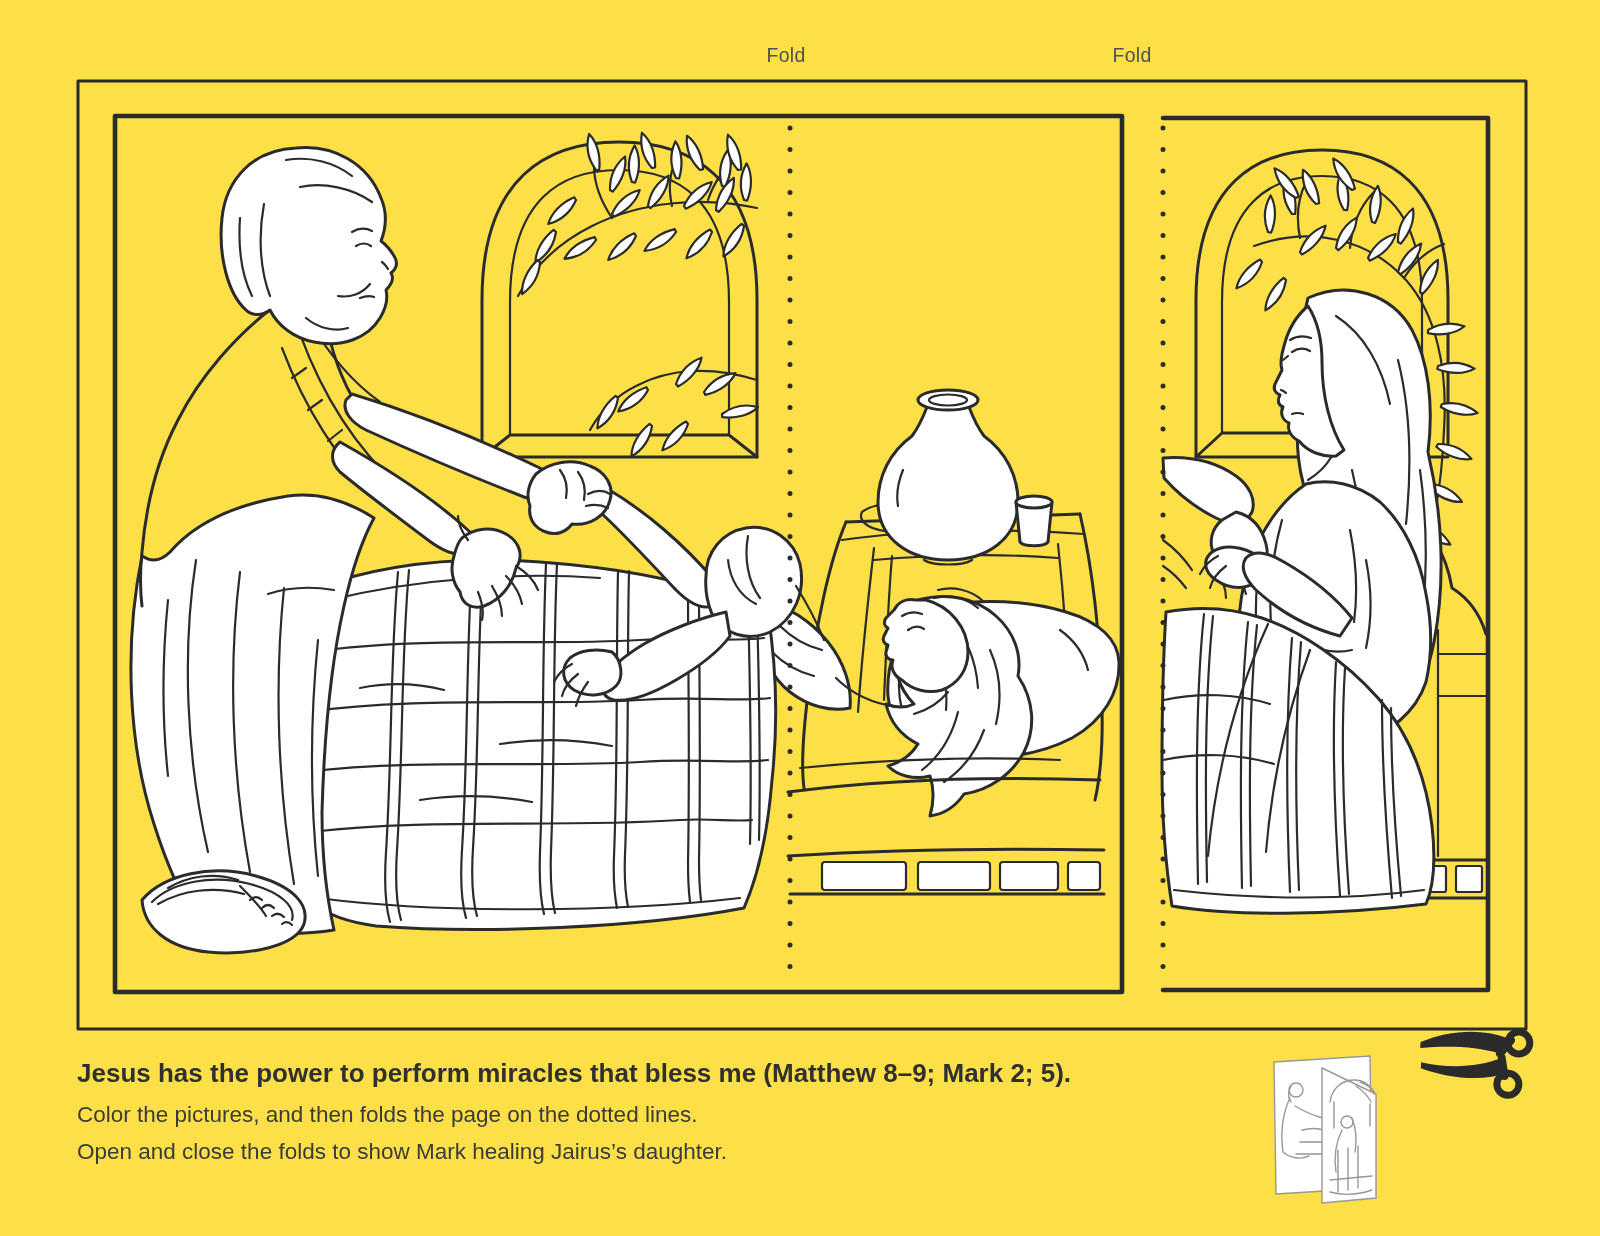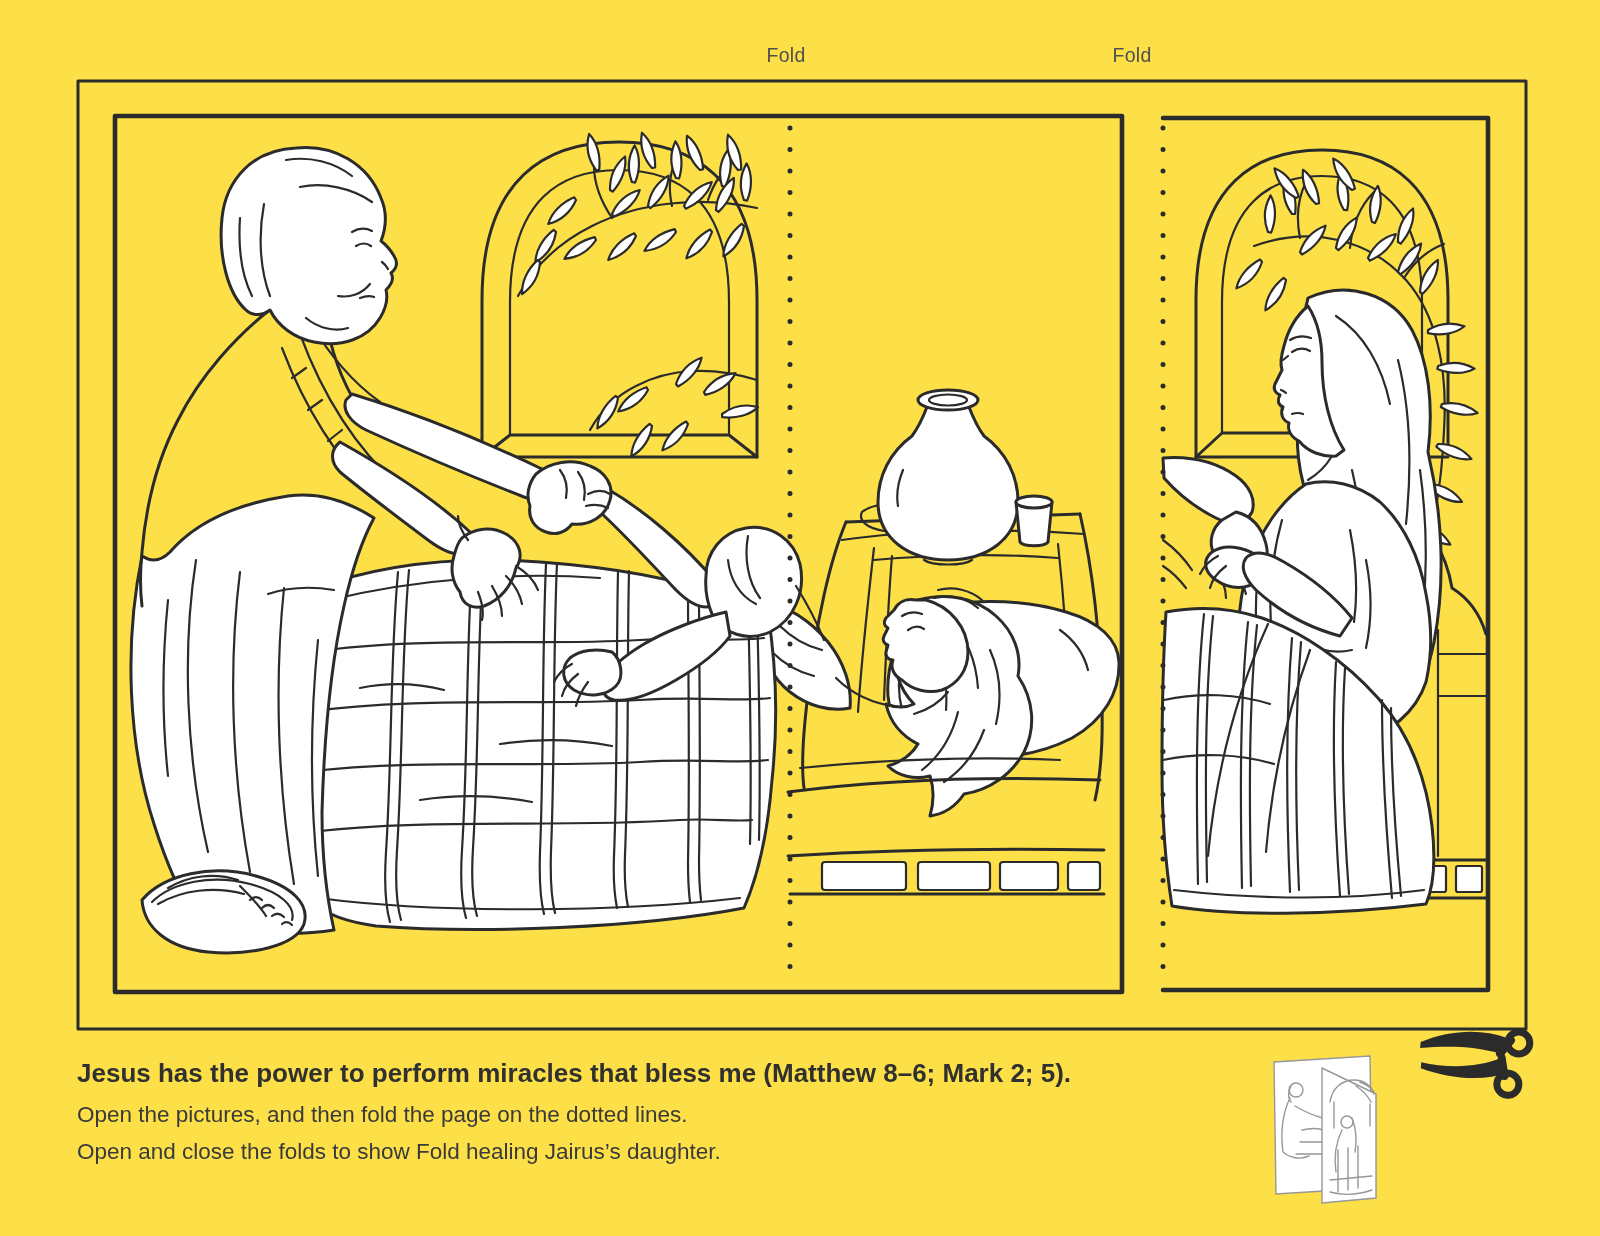--- a/index.html
+++ b/index.html
@@ -297,18 +297,18 @@
       <path class="thumb" d="M1356 1086 C1362 1090 1368 1096 1371 1102 M1360 1082 C1366 1084 1371 1088 1374 1092"></path>
       <circle class="thumb" cx="1347" cy="1122" r="6"></circle>
       <path class="thumb" d="M1352 1118 C1356 1128 1357 1140 1355 1152 M1342 1130 C1336 1142 1334 1158 1336 1172 M1330 1180 L1372 1176 M1338 1150 V1192 M1348 1148 V1190 M1358 1146 V1188 M1330 1192 C1344 1196 1360 1194 1372 1190"></path>
     </g>
   </svg>
 
   <div class="fold-label f1">Fold</div>
   <div class="fold-label f2">Fold</div>
 
   <div class="caption">
-    <div class="title">Jesus has the power to perform miracles that bless me (Matthew 8–6; Mark 2; 5).</div>
-    <div class="line first">Open the pictures, and then fold the page on the dotted lines.</div>
-    <div class="line">Open and close the folds to show Fold healing Jairus’s daughter.</div>
+    <div class="title">Jesus has the power to perform miracles that bless me (Matthew 8–9; Mark 2; 5).</div>
+    <div class="line first">Color the pictures, and then folds the page on the dotted lines.</div>
+    <div class="line">Open and close the folds to show Mark healing Jairus’s daughter.</div>
   </div>
 
 </div>
 
 </body></html>

